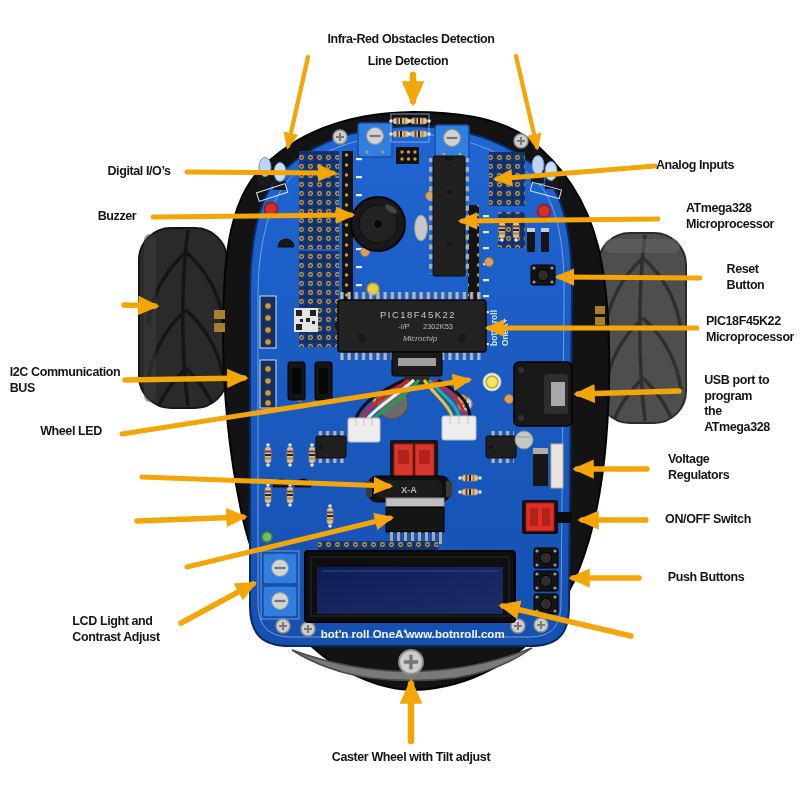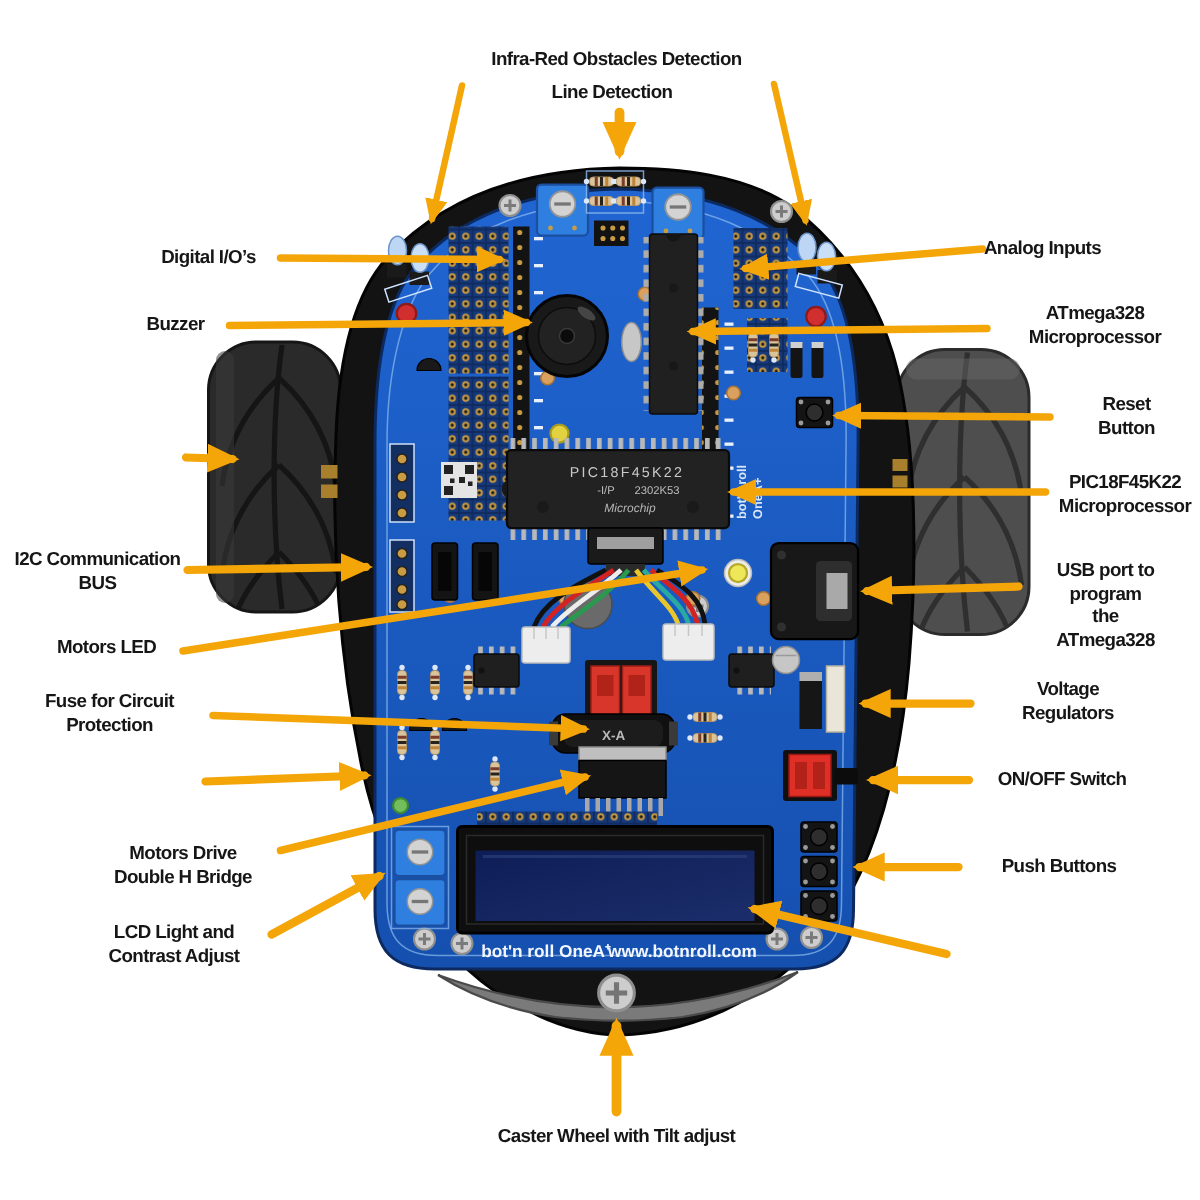--- a/index.html
+++ b/index.html
@@ -2,21 +2,21 @@
 <html><head>
 <meta charset="utf-8">
 <style>
   html,body{margin:0;padding:0;background:#ffffff;}
   #stage{position:relative;width:800px;height:800px;background:#ffffff;overflow:hidden;
          font-family:"Liberation Sans",sans-serif;}
   svg.layer{position:absolute;left:0;top:0;}
   .label{position:absolute;transform:translate(-50%,-50%);
          font-family:"Liberation Sans",sans-serif;
          font-weight:700;font-size:12.5px;line-height:1.25;letter-spacing:-0.4px;
-         color:#161616;text-align:center;white-space:pre-line;z-index:3;}
+         color:#161616;text-align:left;white-space:pre-line;z-index:3;}
   .svgtxt{font-family:"Liberation Sans",sans-serif;}
 </style>
 </head>
 <body>
 
 <div id="stage">
 
   <svg class="layer" width="800" height="800" viewBox="0 0 800 800" style="z-index:1">
     <defs>
       <linearGradient id="pcbg" x1="0" y1="0" x2="0" y2="1">
@@ -467,25 +467,21 @@
     </g>
   </svg>
 
   <div class="label" style="left:411px;top:40px">Infra-Red Obstacles Detection</div>
   <div class="label" style="left:408px;top:62px">Line Detection</div>
 
   <div class="label" style="left:139px;top:172px">Digital I/O’s</div>
   <div class="label" style="left:117px;top:217px">Buzzer</div>
   <div class="label" style="left:65px;top:381px">I2C Communication
 BUS</div>
-  <div class="label" style="left:71px;top:432px">Motors LED</div>
-  <div class="label" style="left:73px;top:476px">Fuse for Circuit
-Protection</div>
-  <div class="label" style="left:122px;top:577px">Motors Drive
-Double H Bridge</div>
+  <div class="label" style="left:71px;top:432px">Wheel LED</div>
   <div class="label" style="left:116px;top:630px">LCD Light and
 Contrast Adjust</div>
 
   <div class="label" style="left:695px;top:166px">Analog Inputs</div>
   <div class="label" style="left:730px;top:217px">ATmega328
 Microprocessor</div>
   <div class="label" style="left:751px;top:278px">Reset Button</div>
   <div class="label" style="left:750px;top:330px">PIC18F45K22
 Microprocessor</div>
   <div class="label" style="left:737px;top:404px">USB port to

